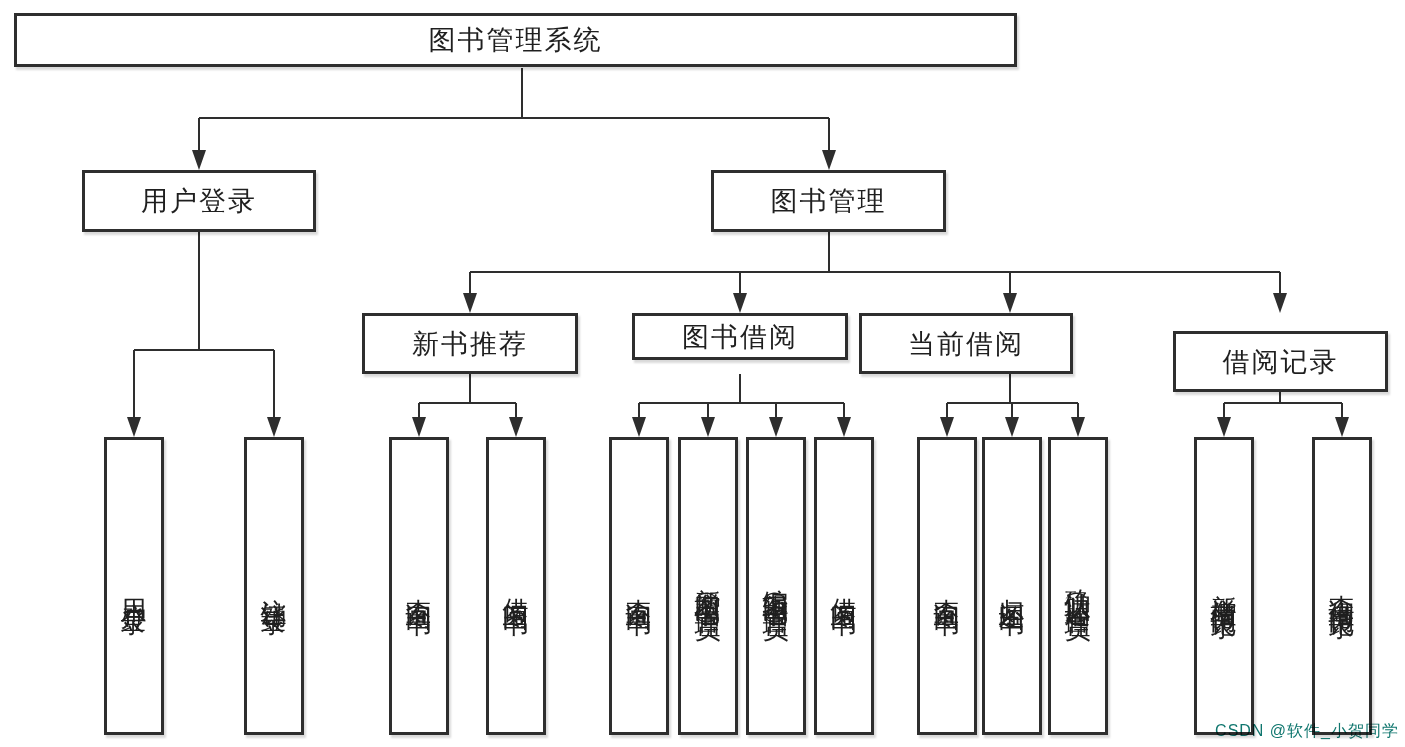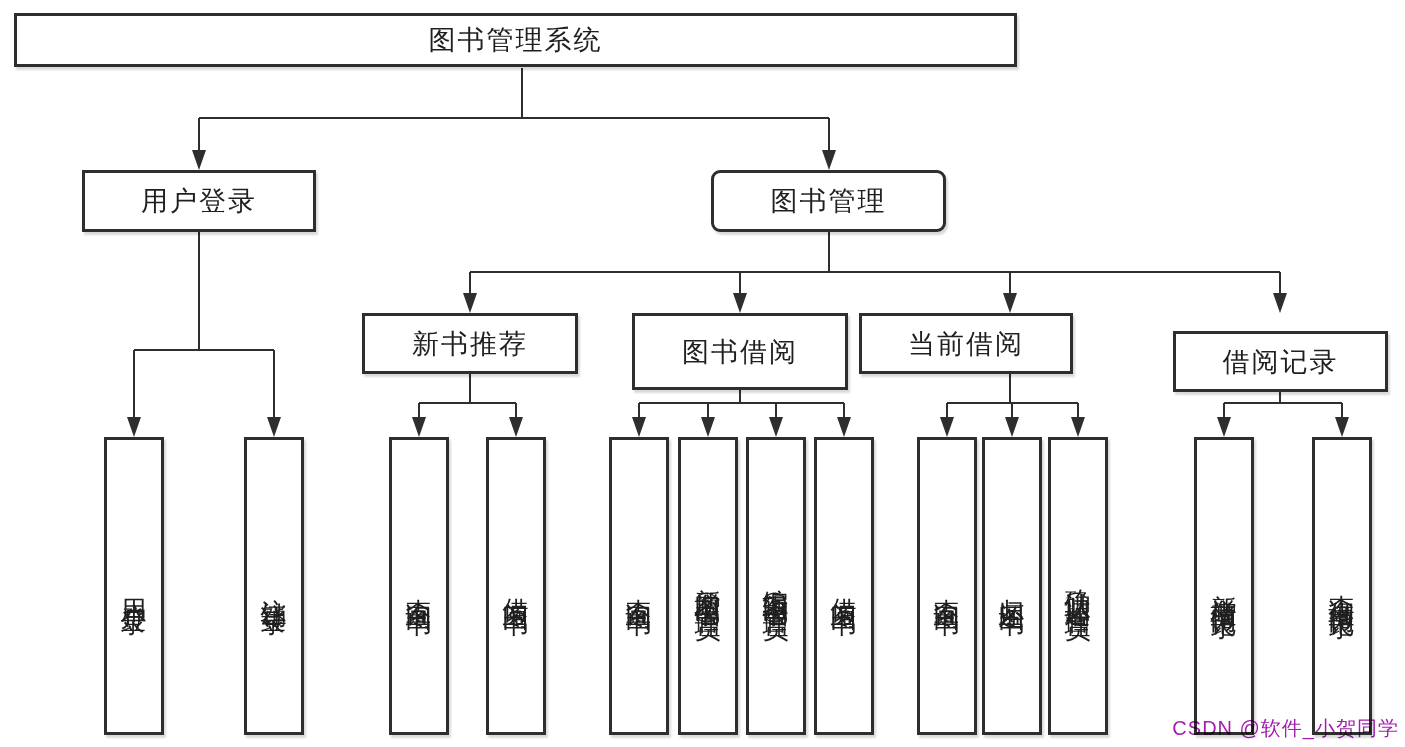--- a/index.html
+++ b/index.html
@@ -24,22 +24,22 @@
   .node-v{font-size:26px;}
   .node-v .vtext{
     writing-mode:vertical-rl;
     letter-spacing:4px;
     line-height:1;
     white-space:nowrap;
   }
   .watermark{
     position:absolute;
     right:6px;bottom:5px;
-    font-size:20px;
-    color:#a21caf;
+    font-size:16px;
+    color:#0f766e;
     mix-blend-mode:multiply;
     letter-spacing:1px;
     z-index:5;
   }
 </style>
 </head>
 <body>
 
 <div class="canvas">
 
@@ -86,28 +86,28 @@
     </g>
   </svg>
 
   <div class="node node-h" style="left:14px;top:13px;width:1003px;height:54px;">
     <span>图书管理系统</span>
   </div>
 
   <div class="node node-h" style="left:82px;top:170px;width:234px;height:62px;">
     <span>用户登录</span>
   </div>
-  <div class="node node-h" style="left:711px;top:170px;width:235px;height:62px;border-radius:9px;">
+  <div class="node node-h" style="left:711px;top:170px;width:235px;height:62px;">
     <span>图书管理</span>
   </div>
 
   <div class="node node-h" style="left:362px;top:313px;width:216px;height:61px;">
     <span>新书推荐</span>
   </div>
-  <div class="node node-h" style="left:632px;top:313px;width:216px;height:77px;">
+  <div class="node node-h" style="left:632px;top:313px;width:216px;height:47px;">
     <span>图书借阅</span>
   </div>
   <div class="node node-h" style="left:859px;top:313px;width:214px;height:61px;">
     <span>当前借阅</span>
   </div>
   <div class="node node-h" style="left:1173px;top:331px;width:215px;height:61px;">
     <span>借阅记录</span>
   </div>
 
   <div class="node node-v" style="left:104px;top:437px;width:60px;height:298px;">

